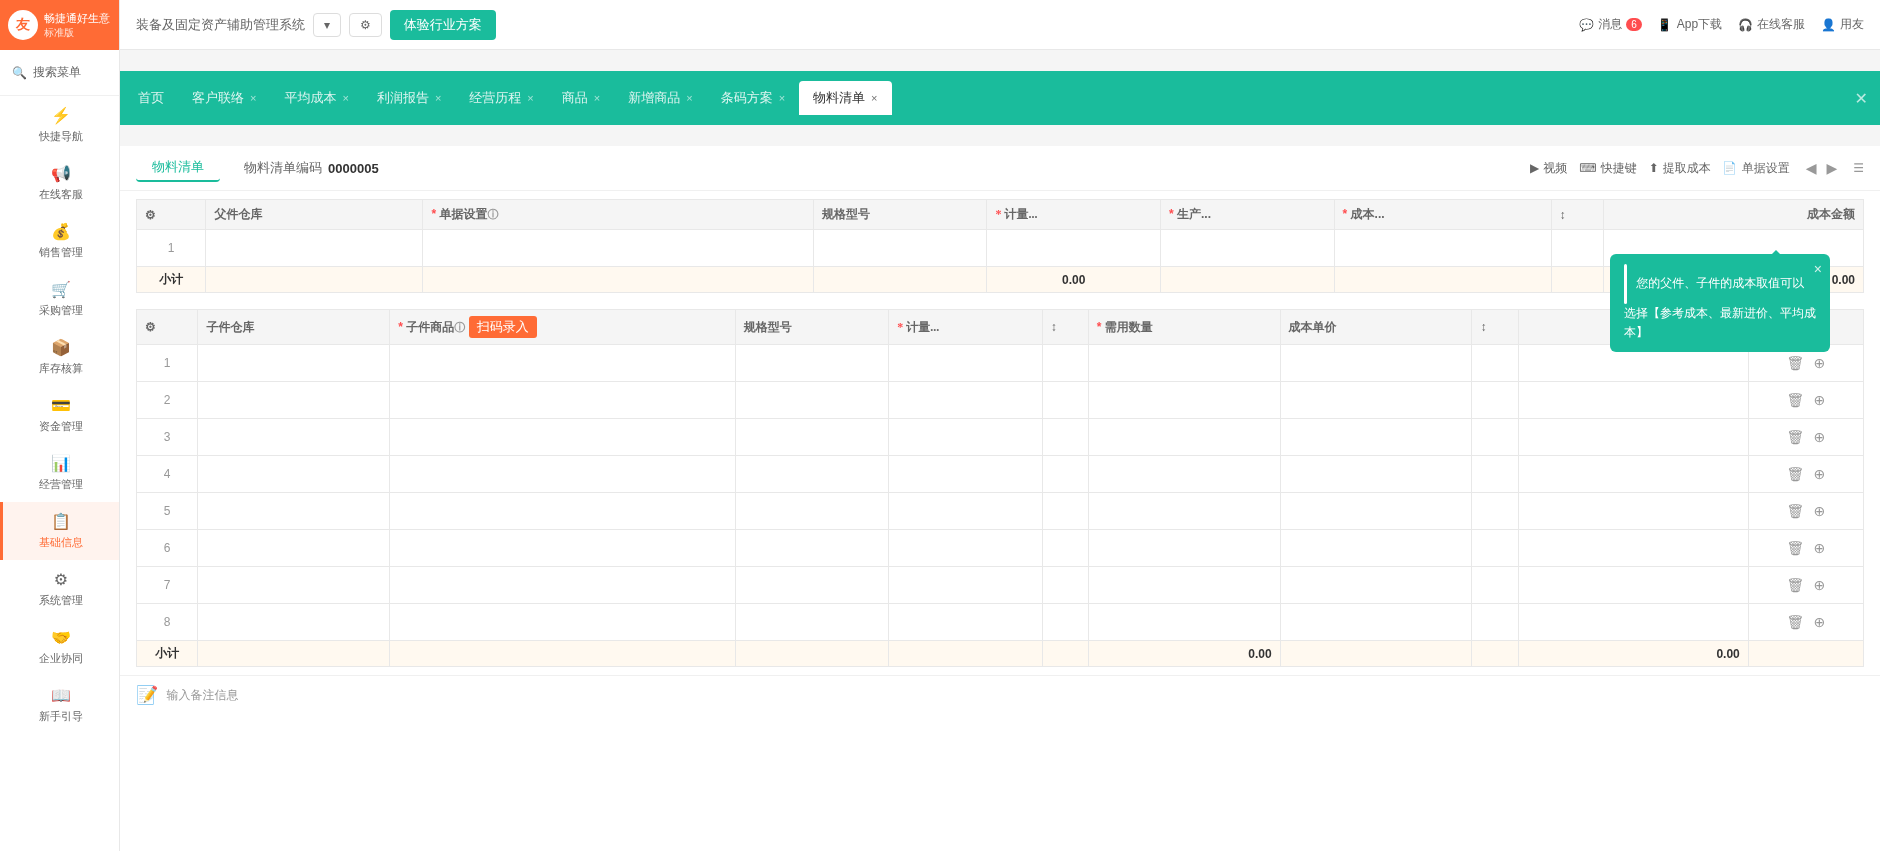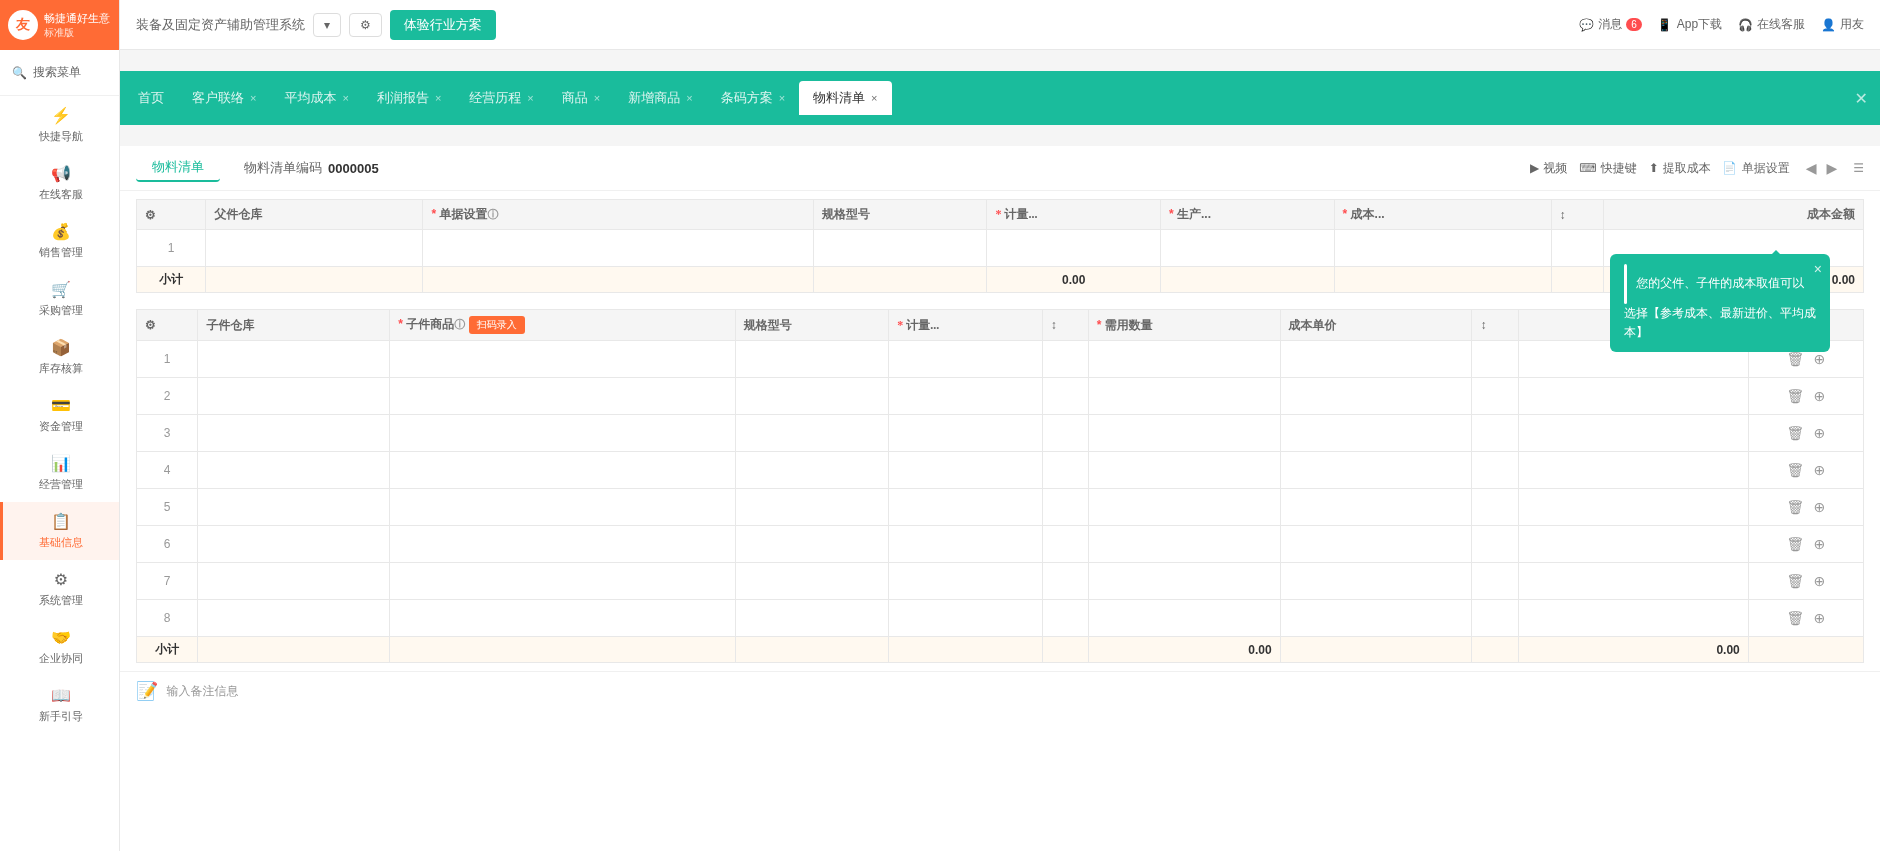--- a/index.html
+++ b/index.html
@@ -195,21 +195,21 @@
     .col-actions { width: 60px; text-align: center; }
     .action-icon { cursor: pointer; color: #999; margin: 0 3px; font-size: 14px; }
 
     
     .scan-btn {
       background: #ff6b35;
       color: #fff;
       border: none;
       border-radius: 3px;
       padding: 2px 8px;
-      font-size: 10px;
+      font-size: 13px;
       cursor: pointer;
     }
 
     
     .settings-col { text-align: center; cursor: pointer; color: #999; }
 
     
     .tooltip-box {
       position: absolute;
       top: 108px;

